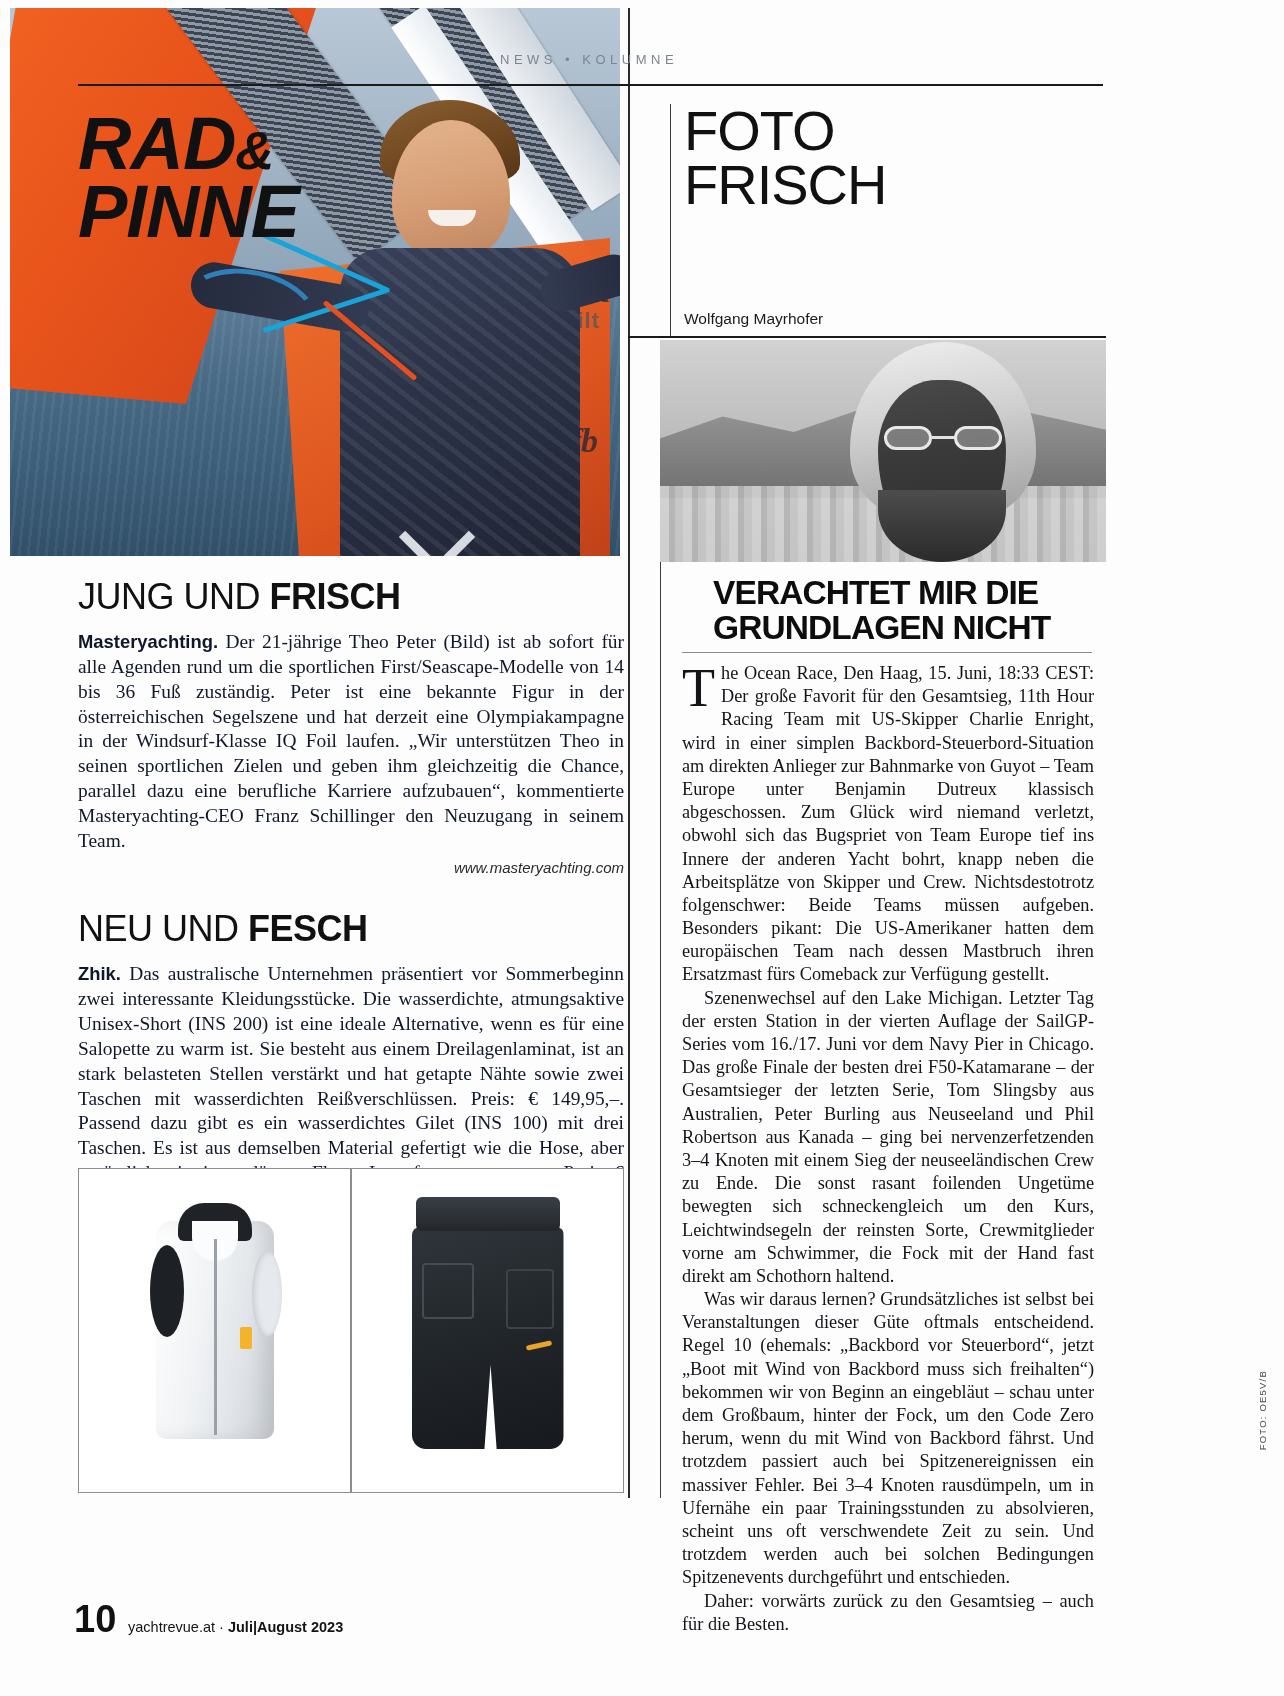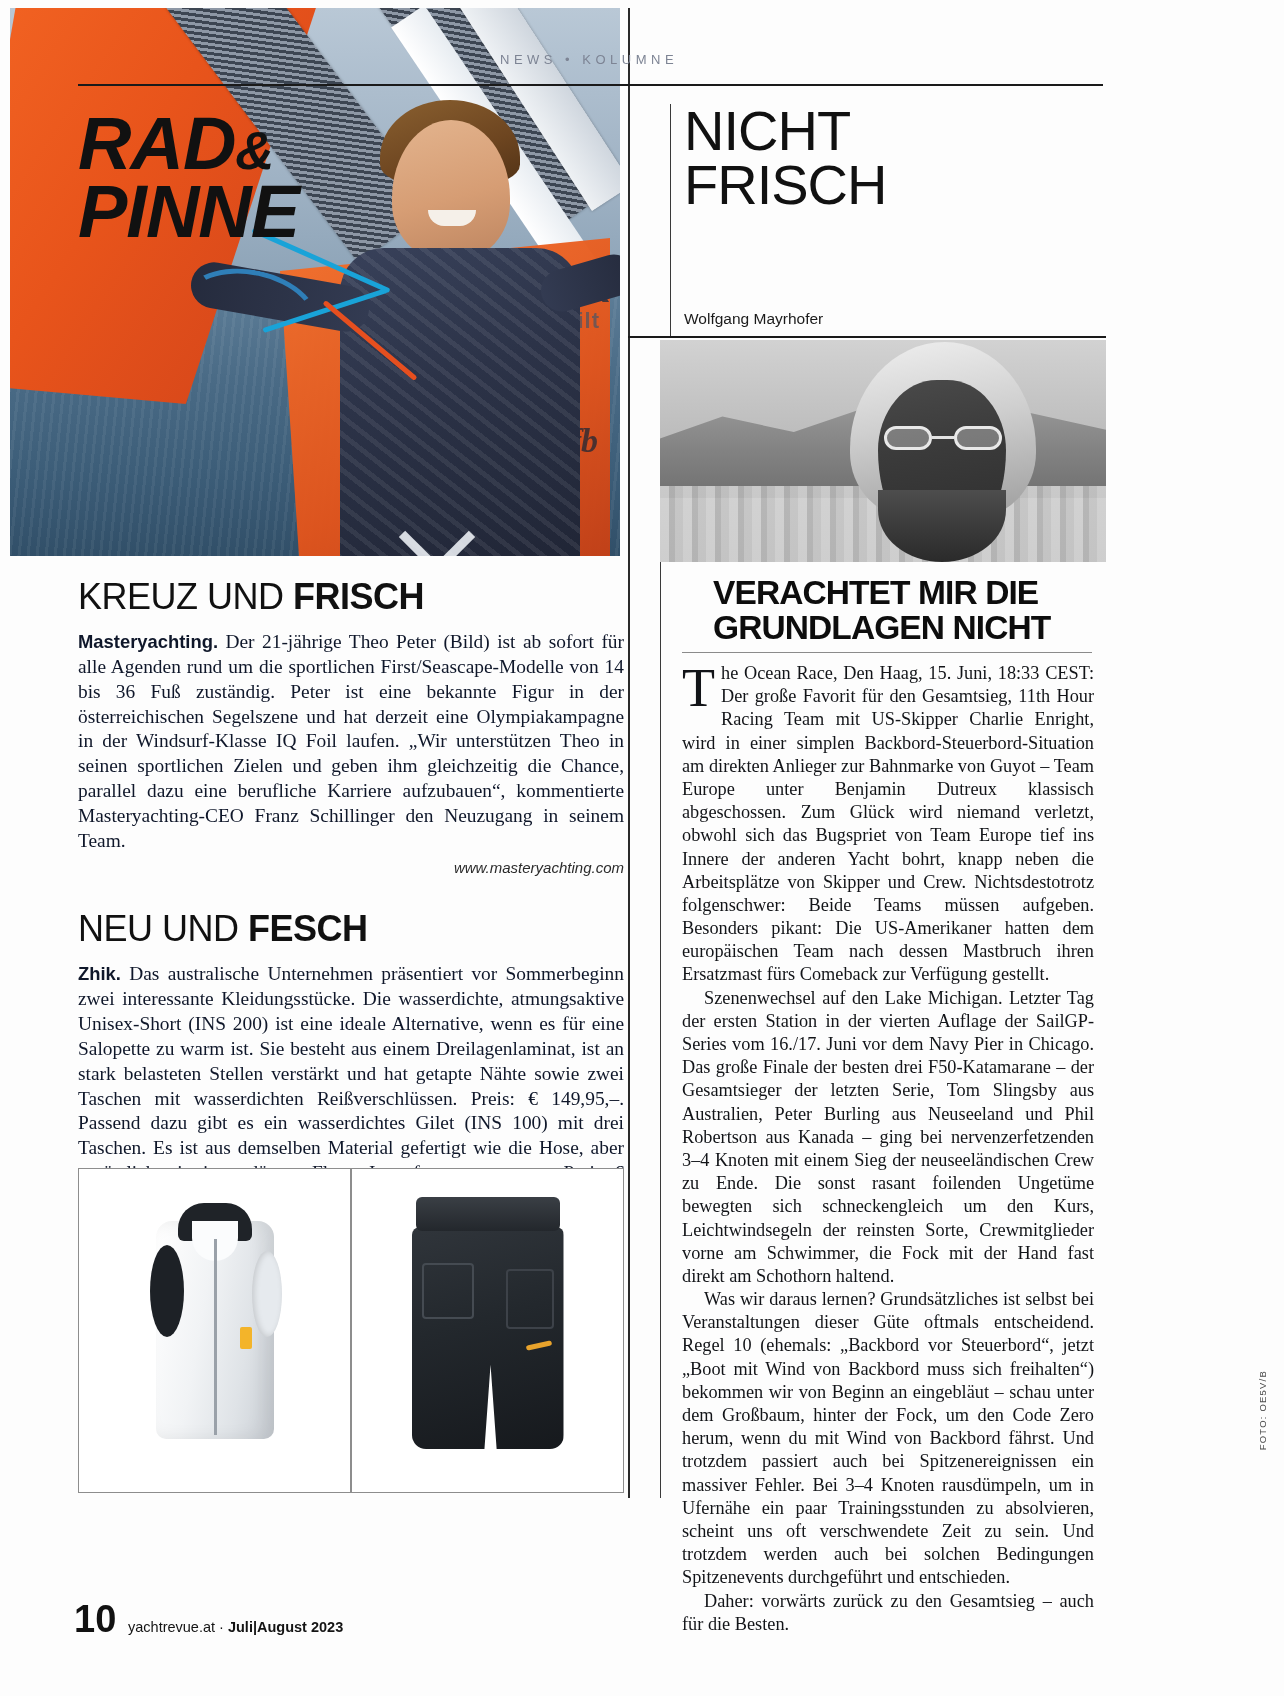--- a/index.html
+++ b/index.html
@@ -449,21 +449,21 @@
   <div class="hero-title">
     <span>RAD</span><span class="amp">&amp;</span><br>
     <span>PINNE</span>
   </div>
 
   <div class="v-divider"></div>
 
   <div class="col-left">
 
     <h2 class="sec-head">
-      <span class="light">KREUZ UND </span><span class="bold">FRISCH</span>
+      <span class="light">JUNG UND </span><span class="bold">FRISCH</span>
     </h2>
     <p class="body-text"><b>Masteryachting.</b><span> Der 21-jährige Theo Peter (Bild) ist ab sofort für alle Agenden rund um die sportlichen First/Seascape-Modelle von 14 bis 36 Fuß zuständig. Peter ist eine bekannte Figur in der österreichischen Segelszene und hat derzeit eine Olympiakampagne in der Windsurf-Klasse IQ Foil laufen. „Wir unterstützen Theo in seinen sportlichen Zielen und geben ihm gleichzeitig die Chance, parallel dazu eine berufliche Karriere aufzubauen“, kommentierte Masteryachting-CEO Franz Schillinger den Neuzugang in seinem Team.</span></p>
     <span class="weblink">www.masteryachting.com</span>
 
     <div class="gap"></div>
 
     <h2 class="sec-head">
       <span class="light">NEU UND </span><span class="bold">FESCH</span>
     </h2>
     <p class="body-text"><b>Zhik.</b><span> Das australische Unternehmen präsentiert vor Sommerbeginn zwei interessante Kleidungsstücke. Die wasserdichte, atmungsaktive Unisex-Short (INS 200) ist eine ideale Alternative, wenn es für eine Salopette zu warm ist. Sie besteht aus einem Dreilagenlaminat, ist an stark belasteten Stellen verstärkt und hat getapte Nähte sowie zwei Taschen mit wasserdichten Reißverschlüssen. Preis: € 149,95,–. Passend dazu gibt es ein wasserdichtes Gilet (INS 100) mit drei Taschen. Es ist aus demselben Material gefertigt wie die Hose, aber zusätzlich mit einem dünnen Fleece-Innenfutter ausgestattet. Preis: € 129,95,–. Die Hose ist ausschließlich in Schwarz erhältlich, das Gilet auch in Navy und Platinum.</span></p>
@@ -488,21 +488,21 @@
         <div class="waist"></div>
         <div class="pocket"></div>
         <div class="pocket2"></div>
         <div class="accent"></div>
       </div>
     </div>
   </div>
 
   <div class="kp-rule-left"></div>
   <div class="kp-title">
-    <span>NICHT</span><br>
+    <span>FOTO</span><br>
     <span>FRISCH</span>
   </div>
   <div class="kp-author">Wolfgang Mayrhofer</div>
   <div class="kp-rule-under"></div>
 
   <div class="portrait">
     <div class="bg-hills"></div>
     <div class="bg-town"></div>
     <div class="hair"></div>
     <div class="face"></div>

